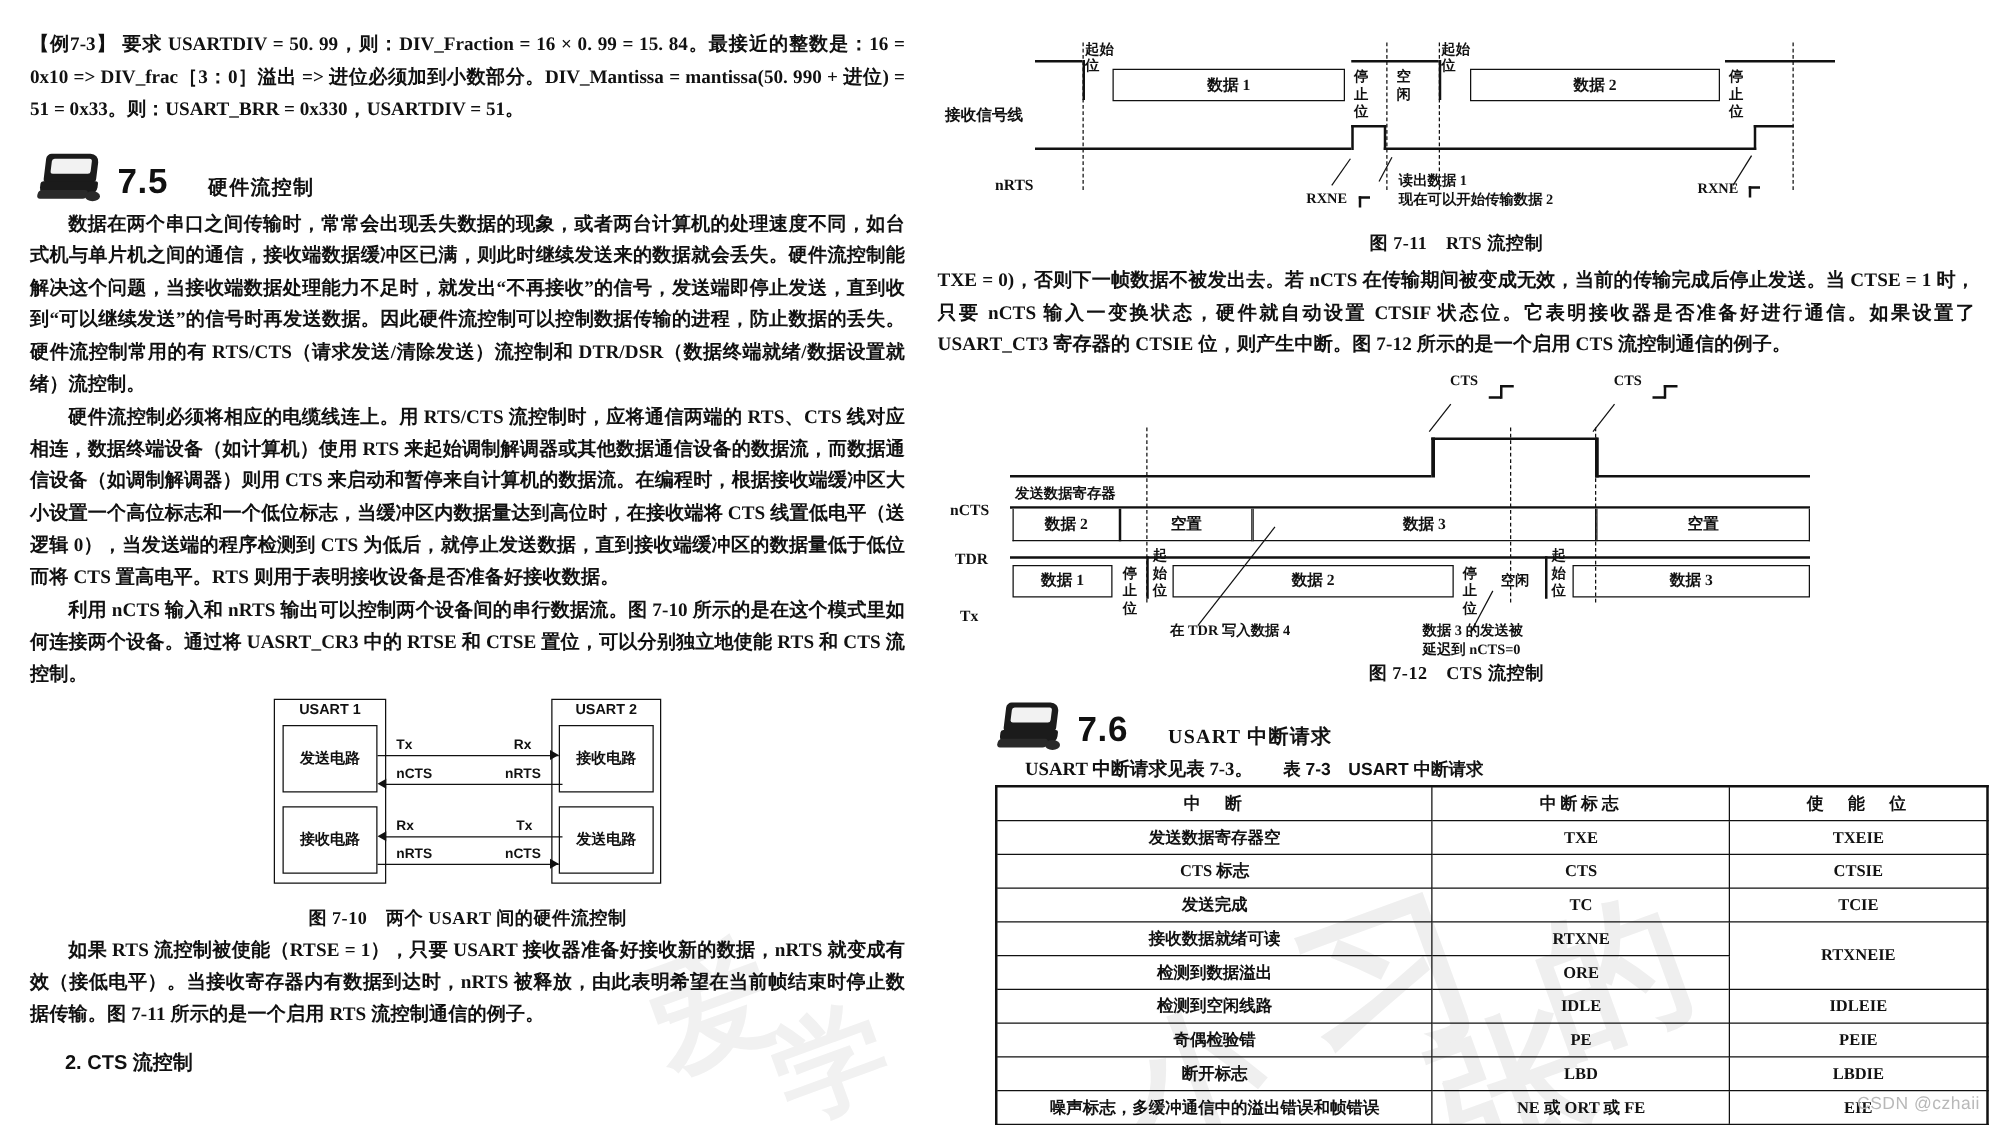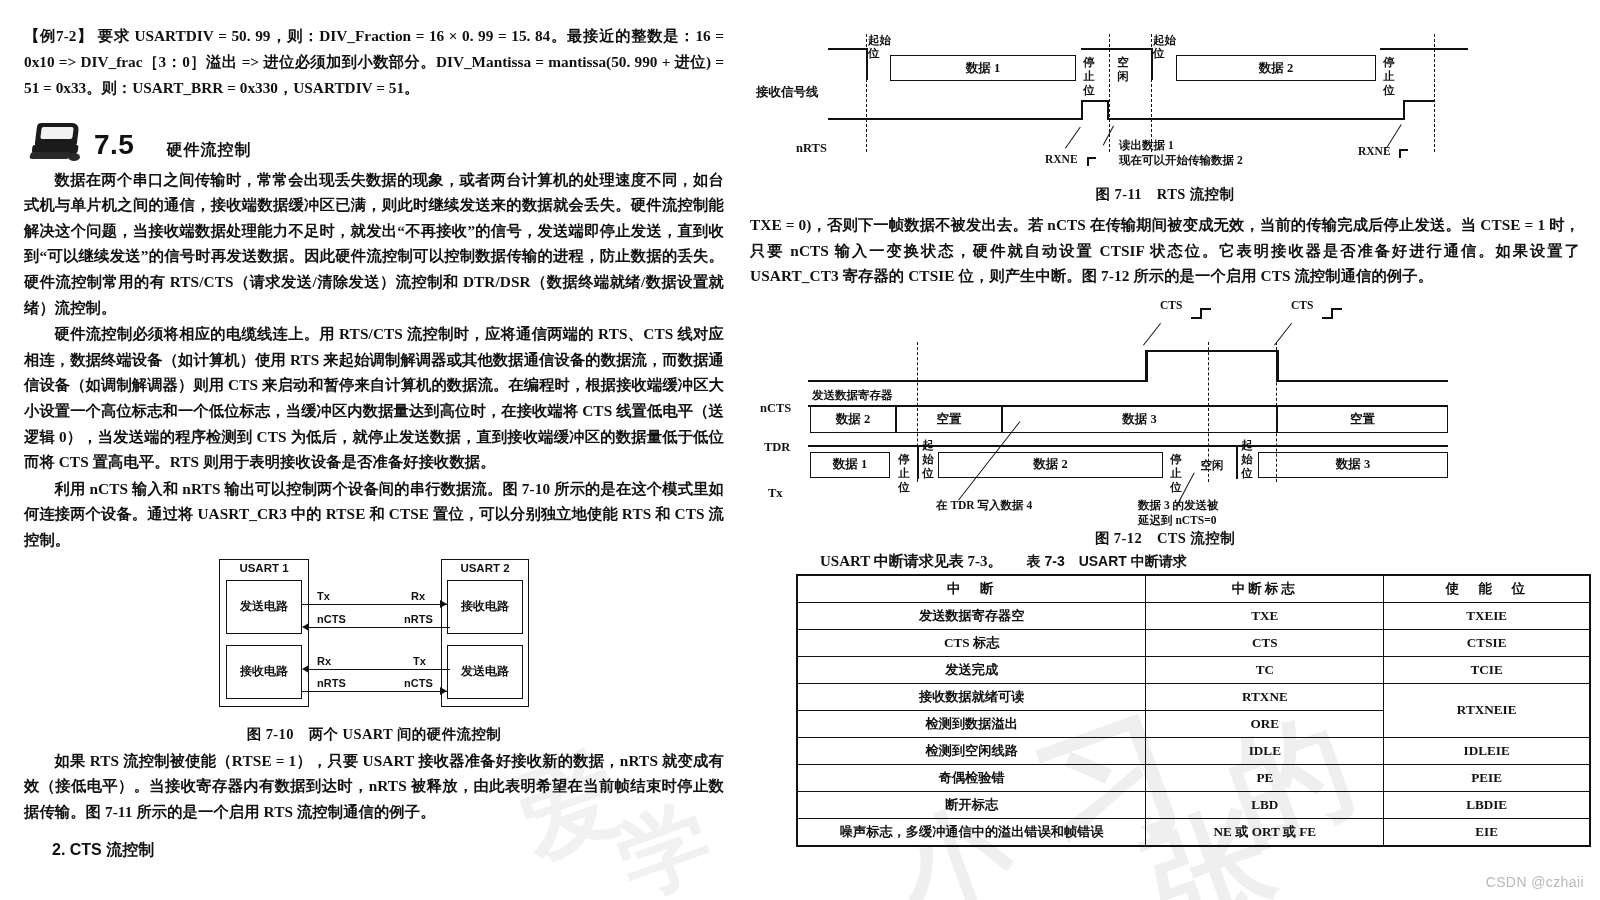--- a/index.html
+++ b/index.html
@@ -176,21 +176,21 @@
   <div class="wm wm5">爱</div>
   <div class="wm wm6">学</div>
   <div class="wm wm1">习</div>
   <div class="wm wm2">的</div>
   <div class="wm wm3">小</div>
   <div class="wm wm4">张</div>
 
   <div class="col-left">
 
     <p class="ex-para">
-      <span class="ex-label">【例7-2】</span>
+      <span class="ex-label">【例7-3】</span>
       <span>要求 USARTDIV = 50. 99，则：DIV_Fraction = 16 × 0. 99 = 15. 84。最接近的整数是：16 = 0x10 =&gt; DIV_frac［3：0］溢出 =&gt; 进位必须加到小数部分。DIV_Mantissa = mantissa(50. 990 + 进位) = 51 = 0x33。则：USART_BRR = 0x330，USARTDIV = 51。</span>
     </p>
 
     <div class="sec-head">
       <span class="pcicon">
         <span class="mon"></span>
           <span class="scr"></span>
           <span class="base"></span>
         <span class="kb"></span>
           <span class="mouse"></span>
@@ -349,20 +349,31 @@
 
       <div class="slash" style="left:150px; top:210px; width:100px; transform:rotate(-52deg);"></div>
       <div class="cn-note" style="left:128px; top:208px;">在 TDR 写入数据 4</div>
       <div class="slash" style="left:368px; top:216px; width:38px; transform:rotate(-62deg);"></div>
       <div class="cn-note" style="left:330px; top:208px;">数据 3 的发送被</div>
       <div class="cn-note" style="left:330px; top:223px;">延迟到 nCTS=0</div>
     </div>
 
     <div class="fig-cap" style="margin-top:4px;">图 7-12　CTS 流控制</div>
 
+    <div class="sec-head" style="margin-left:46px; margin-top:8px;">
+      <span class="pcicon">
+        <span class="mon"></span>
+          <span class="scr"></span>
+          <span class="base"></span>
+        <span class="kb"></span>
+          <span class="mouse"></span>
+      </span>
+      <span class="sec-num">7.6</span>
+      <span class="sec-title">USART 中断请求</span>
+    </div>
 
     <div style="display:flex; align-items:baseline; gap:24px; margin-left:70px; margin-top:4px;">
       <span class="tbl-lead">USART 中断请求见表 7-3。</span>
       <span class="tbl-title">表 7-3　USART 中断请求</span>
     </div>
 
     <table class="t73" style="margin-left:46px;">
       <thead>
         <tr>
           <th class="c0">中　断</th>

